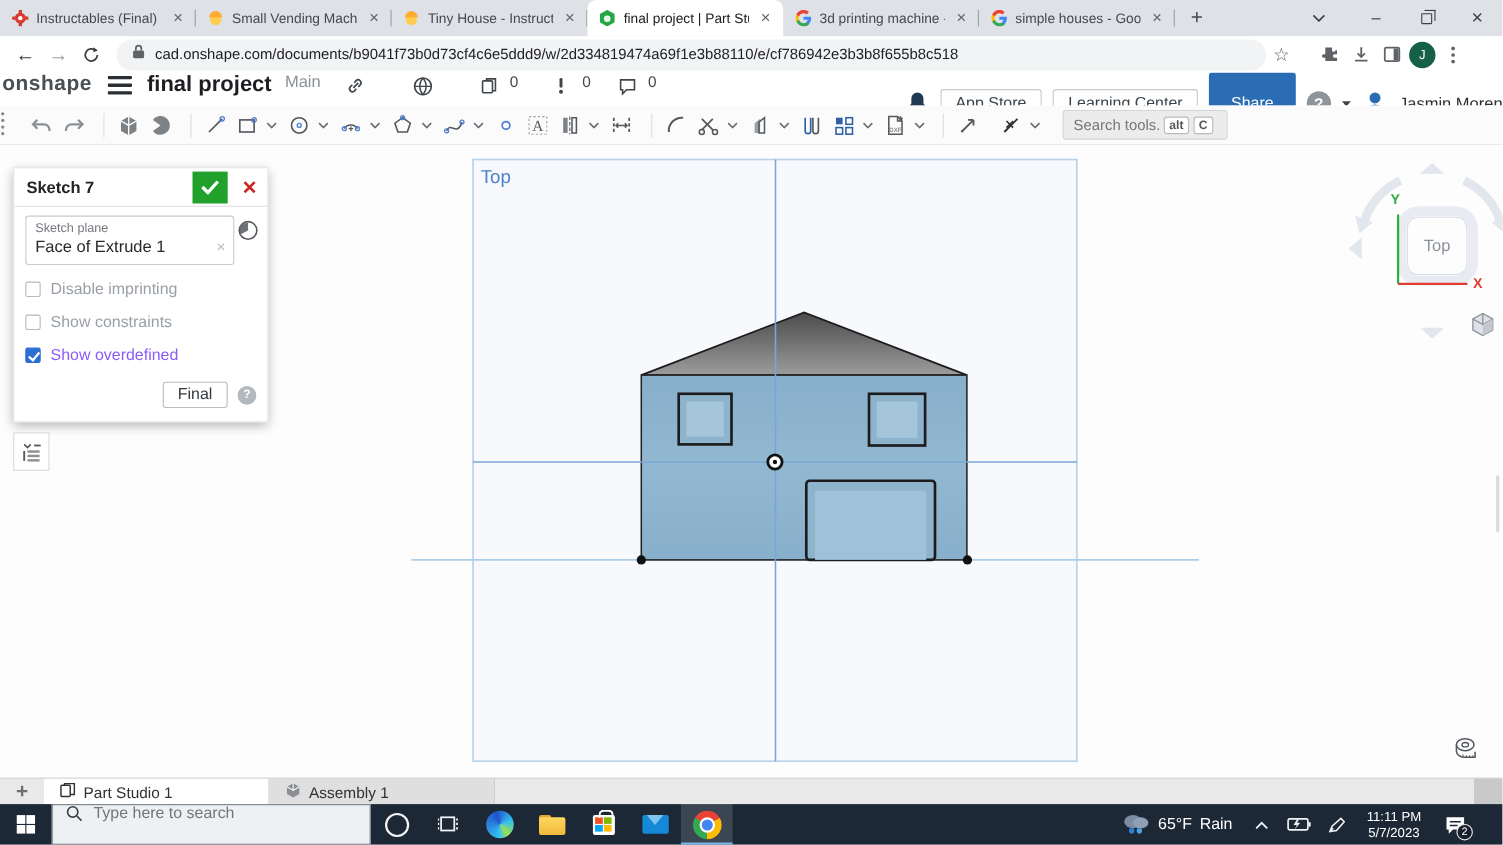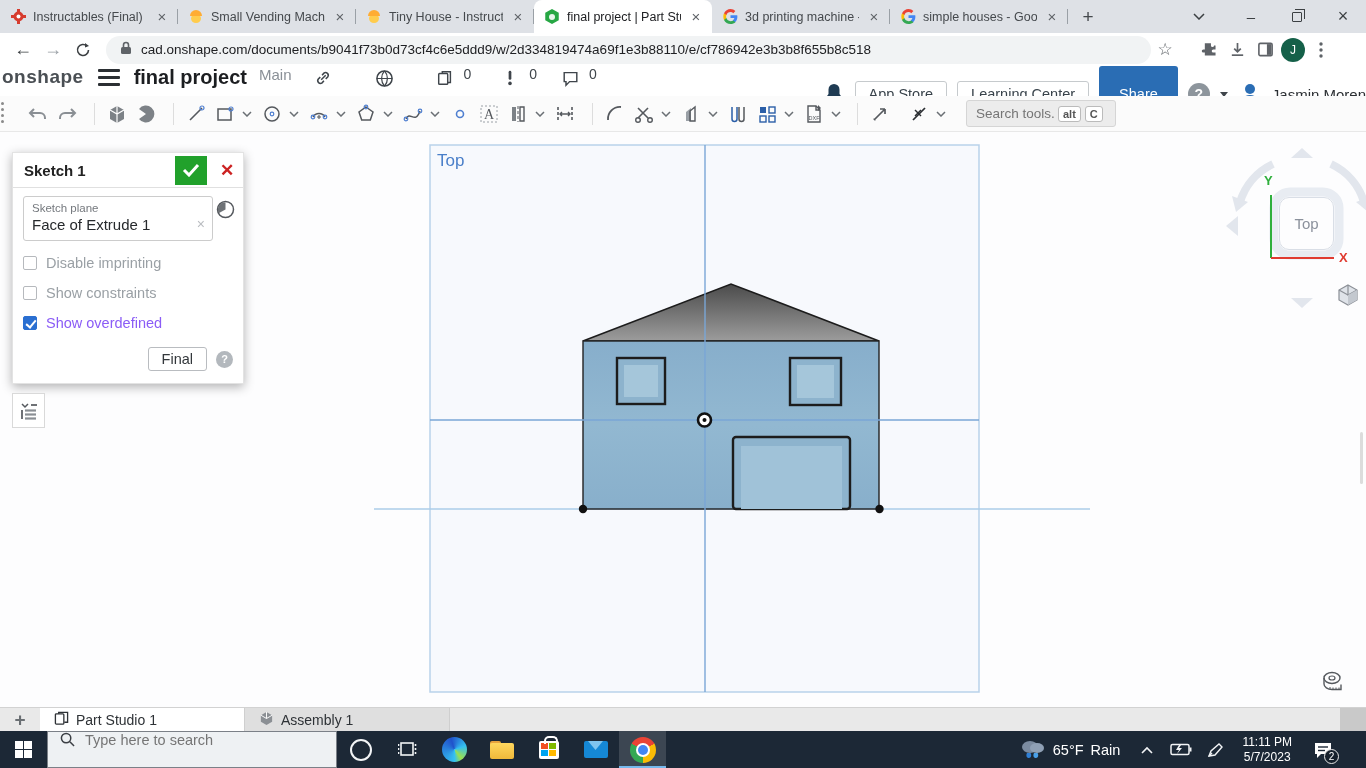--- a/index.html
+++ b/index.html
@@ -590,21 +590,21 @@
 
       <circle cx="704.5" cy="420" r="6.5" fill="#fff" stroke="#111" stroke-width="2.6"></circle>
       <circle cx="704.5" cy="420" r="2" fill="#111"></circle>
 
       <circle cx="583" cy="509" r="4.2" fill="#111"></circle>
       <circle cx="879.5" cy="509" r="4.2" fill="#111"></circle>
     </svg>
 
     <div class="dialog">
       <div class="dlg-head">
-        <span class="dlg-title">Sketch 1</span>
+        <span class="dlg-title">Sketch 7</span>
         <span class="dlg-check">
           <svg width="18" height="14" viewBox="0 0 18 14">
               <polyline points="2,7 7,12 16,2" fill="none" stroke="#fff" stroke-width="3"></polyline>
             </svg>
         </span>
         <span class="dlg-x">✕</span>
       </div>
       <div class="dlg-body">
         <div class="planefield">
           <div class="flabel">Sketch plane</div>

